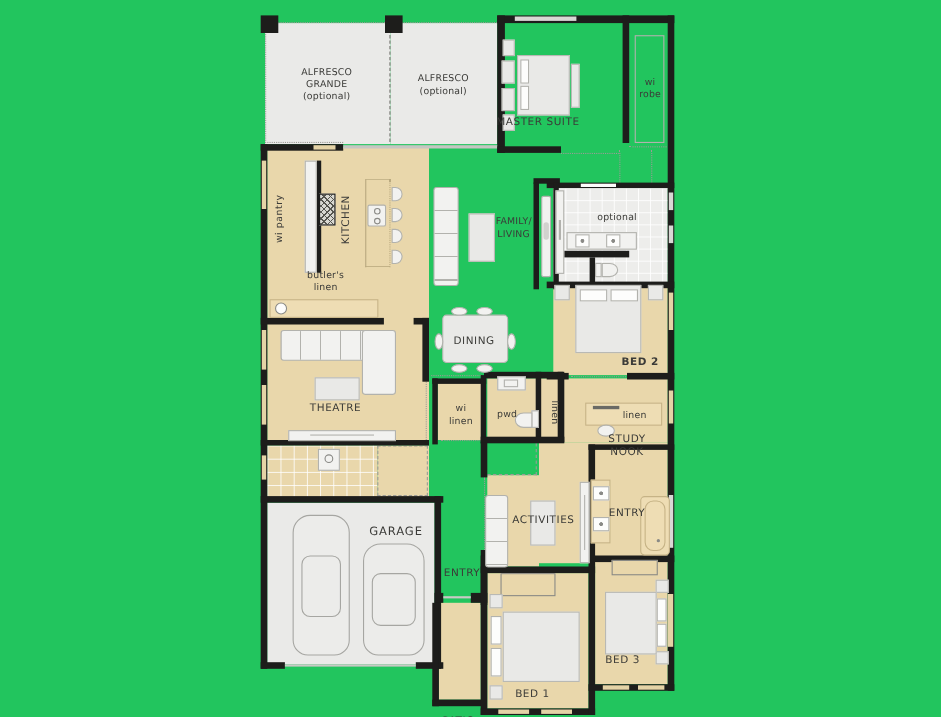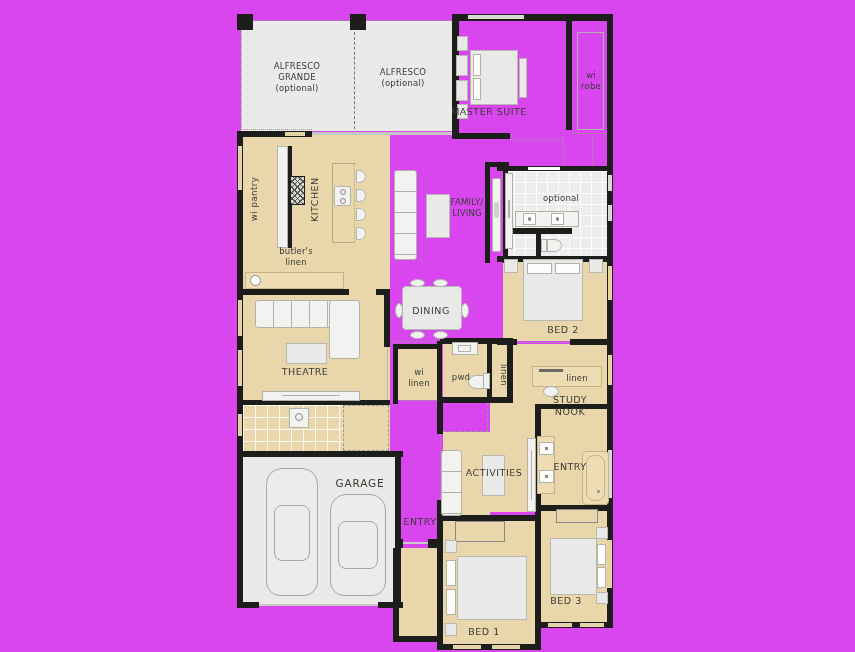--- a/index.html
+++ b/index.html
@@ -1,16 +1,16 @@
 <!DOCTYPE html>
 <html><head>
 <meta charset="utf-8">
 <style>
   html,body{margin:0;padding:0;background:#ffffff;}
-  #stage{position:relative;width:855px;height:652px;background:#d946ef;overflow:hidden;
+  #stage{position:relative;width:855px;height:652px;background:#22c55e;overflow:hidden;
          font-family:"DejaVu Sans","Liberation Sans",sans-serif;}
   .abs{position:absolute;box-sizing:border-box;}
   .room{position:absolute;box-sizing:border-box;}
   .tan{background:#e9d7ab;}
   .gray{background:#eaeae8;}
   .tile{background-color:#ededeb;
         background-image:linear-gradient(to right,rgba(255,255,255,.9) 1px,transparent 1px),
                          linear-gradient(to bottom,rgba(255,255,255,.9) 1px,transparent 1px);
         background-size:11px 11px;}
   .tantile{background-color:#e9d7ab;
@@ -260,21 +260,21 @@
   <div class="lbl" style="left:572px;top:70px;width:38px;">wi
 robe</div>
   <div class="vup" style="left:249px;top:155px;width:18px;height:88px;font-size:8.5px;">wi pantry</div>
   <div class="vup" style="left:309px;top:155px;width:18px;height:90px;">KITCHEN</div>
   <div class="lbl" style="left:256px;top:246px;width:80px;">butler's
 linen</div>
   <div class="lbl" style="left:436px;top:197px;width:62px;">FAMILY/
 LIVING</div>
   <div class="lbl" style="left:529px;top:193px;width:64px;">optional</div>
   <div class="lbl md" style="left:399px;top:305px;width:64px;">DINING</div>
-  <div class="lbl md" style="left:531px;top:324px;width:64px;">BED 2</div>
+  <div class="lbl md" style="left:550px;top:324px;width:64px;font-weight:bold;">BED 2</div>
   <div class="lbl md" style="left:263px;top:366px;width:84px;">THEATRE</div>
   <div class="lbl" style="left:397px;top:367px;width:44px;">wi
 linen</div>
   <div class="lbl" style="left:441px;top:372px;width:40px;">pwd</div>
   <div class="vdn" style="left:491px;top:351px;width:18px;height:48px;">linen</div>
   <div class="lbl" style="left:556px;top:373px;width:42px;">linen</div>
   <div class="lbl md" style="left:539px;top:394px;width:62px;">STUDY
 NOOK</div>
   <div class="lbl lg" style="left:322px;top:477px;width:76px;">GARAGE</div>
   <div class="lbl md" style="left:394px;top:516px;width:52px;">ENTRY</div>

